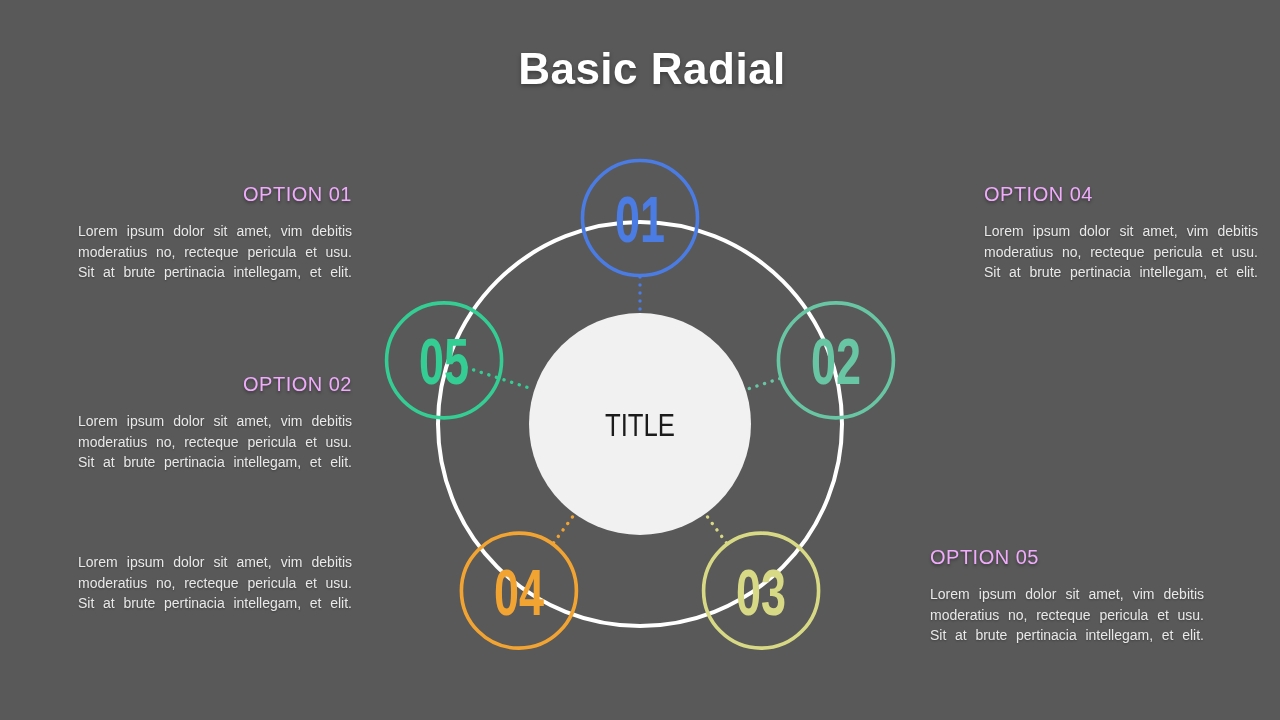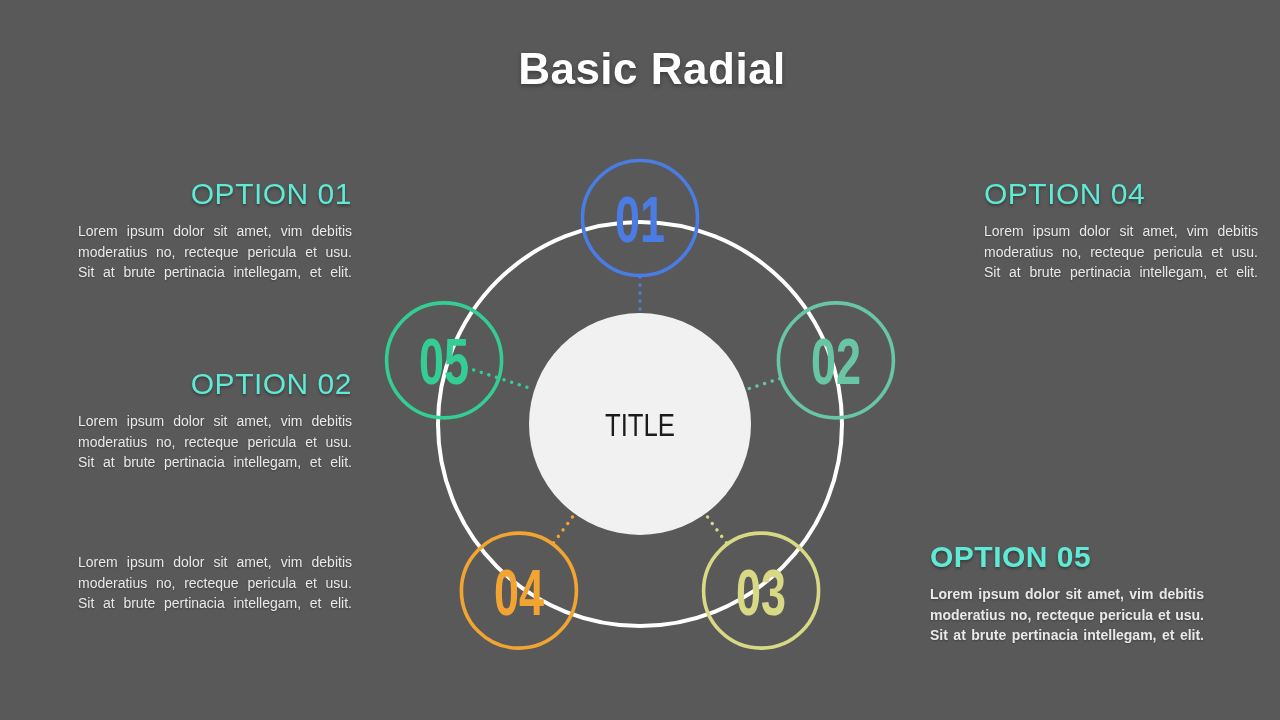--- a/index.html
+++ b/index.html
@@ -30,23 +30,23 @@
     top: 0;
     left: 0;
   }
   .option-block {
     position: absolute;
     width: 274px;
   }
   .col-left .option-block, .option-block.align-right { text-align: right; }
   .col-right .option-block, .option-block.align-left { text-align: left; }
   .option-heading {
-    font-size: 30px;
+    font-size: 20px;
     line-height: 32px;
-    color: #5eead4;
+    color: #f0abfc;
     letter-spacing: 0.5px;
     text-shadow: 0 2px 3px rgba(0,0,0,0.35);
   }
   .option-body { margin-top: 11px; }
   .option-line {
     font-size: 14px;
     line-height: 20.5px;
     color: #e9e9e9;
     text-align: justify;
     text-align-last: justify;
@@ -107,21 +107,21 @@
     </div>
   <div id="col-right" class="col-right">
       <div class="option-block" style="left: 984px; top: 178px;">
         <div class="option-heading">OPTION 04</div>
         <div class="option-body">
           <div class="option-line">Lorem ipsum dolor sit amet, vim debitis</div>
           <div class="option-line">moderatius no, recteque pericula et usu.</div>
           <div class="option-line">Sit at brute pertinacia intellegam, et elit.</div>
         </div>
       </div>
-      <div class="option-block" style="left: 930px; top: 541px; font-weight: bold;">
+      <div class="option-block" style="left: 930px; top: 541px;">
         <div class="option-heading">OPTION 05</div>
         <div class="option-body">
           <div class="option-line">Lorem ipsum dolor sit amet, vim debitis</div>
           <div class="option-line">moderatius no, recteque pericula et usu.</div>
           <div class="option-line">Sit at brute pertinacia intellegam, et elit.</div>
         </div>
       </div>
     </div>
 </div>
 

